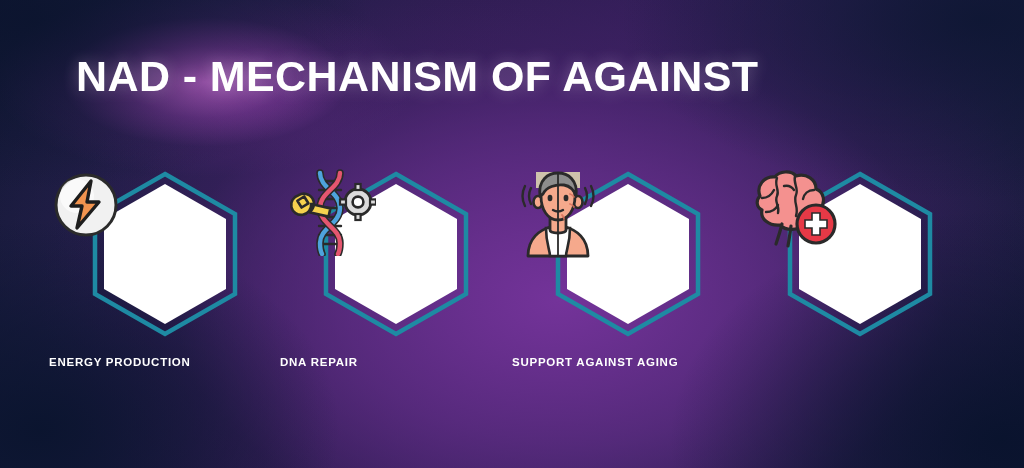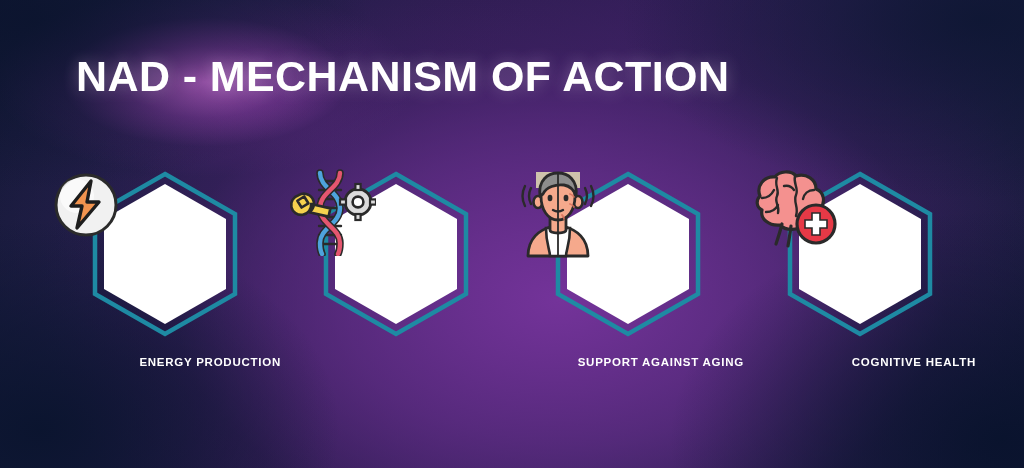--- a/index.html
+++ b/index.html
@@ -96,35 +96,35 @@
     align-items: center;
     justify-content: center;
     pointer-events: none;
   }
 
   .card-label {
     position: absolute;
     left: 0;
     top: 186px;
     width: 232px;
-    text-align: right;
+    text-align: left;
     color: #ffffff;
     font-size: 11.5px;
     font-weight: bold;
     letter-spacing: 0.75px;
     line-height: 1.45;
     text-transform: uppercase;
   }
 </style>
 </head>
 <body>
 
 <div id="slide">
 
-  <h1 id="title">NAD - MECHANISM OF ACTION</h1>
+  <h1 id="title">NAD - MECHANISM OF AGAINST</h1>
 
   <div id="cards">
 
     <div class="card c0">
       <div class="hex-wrap">
         <svg width="232" height="172" viewBox="0 0 232 172" aria-hidden="true">
           <polygon points="116,6 186,46 186,126 116,166 46,126 46,46" fill="none" stroke="#1e8aa3" stroke-width="4.5" stroke-linejoin="miter"></polygon>
           <polygon points="116,16 177,51 177,121 116,156 55,121 55,51" fill="#ffffff"></polygon>
         </svg>
         <div class="icon-layer">
@@ -174,20 +174,21 @@
               <g fill="#dcdcdc" stroke="#2a2a2a" stroke-width="2.2">
                 <rect x="-2.6" y="-18" width="5.2" height="6"></rect>
                 <rect x="-2.6" y="12" width="5.2" height="6"></rect>
                 <rect x="-18" y="-2.6" width="6" height="5.2"></rect>
                 <rect x="12" y="-2.6" width="6" height="5.2"></rect>
               </g>
             </g>
           </svg>
         </div>
       </div>
+      <div class="card-label">DNA REPAIR</div>
     </div>
 
     <div class="card c2">
       <div class="hex-wrap">
         <svg width="232" height="172" viewBox="0 0 232 172" aria-hidden="true">
           <polygon points="116,6 186,46 186,126 116,166 46,126 46,46" fill="none" stroke="#1e8aa3" stroke-width="4.5" stroke-linejoin="miter"></polygon>
           <polygon points="116,16 177,51 177,121 116,156 55,121 55,51" fill="#ffffff"></polygon>
         </svg>
         <div class="icon-layer">
           <svg width="92" height="90" viewBox="0 0 92 90">
@@ -253,17 +254,16 @@
             </g>
 
             <path d="M38 56 C36 64 34 70 32 76" fill="none" stroke="#2a2a2a" stroke-width="3.2" stroke-linecap="round"></path>
             <path d="M47 58 C46 66 45 72 44 78" fill="none" stroke="#2a2a2a" stroke-width="3.2" stroke-linecap="round"></path>
 
             <circle cx="72" cy="56" r="19" fill="#e63946" stroke="#2a2a2a" stroke-width="3.2"></circle>
             <path d="M68 45 H76 V52 H83 V60 H76 V67 H68 V60 H61 V52 H68 Z" fill="#ffffff" stroke="#2a2a2a" stroke-width="1.6"></path>
           </svg>
         </div>
       </div>
-      <div class="card-label">COGNITIVE HEALTH</div>
     </div>
 
   </div>
 </div>
 
 </body></html>

